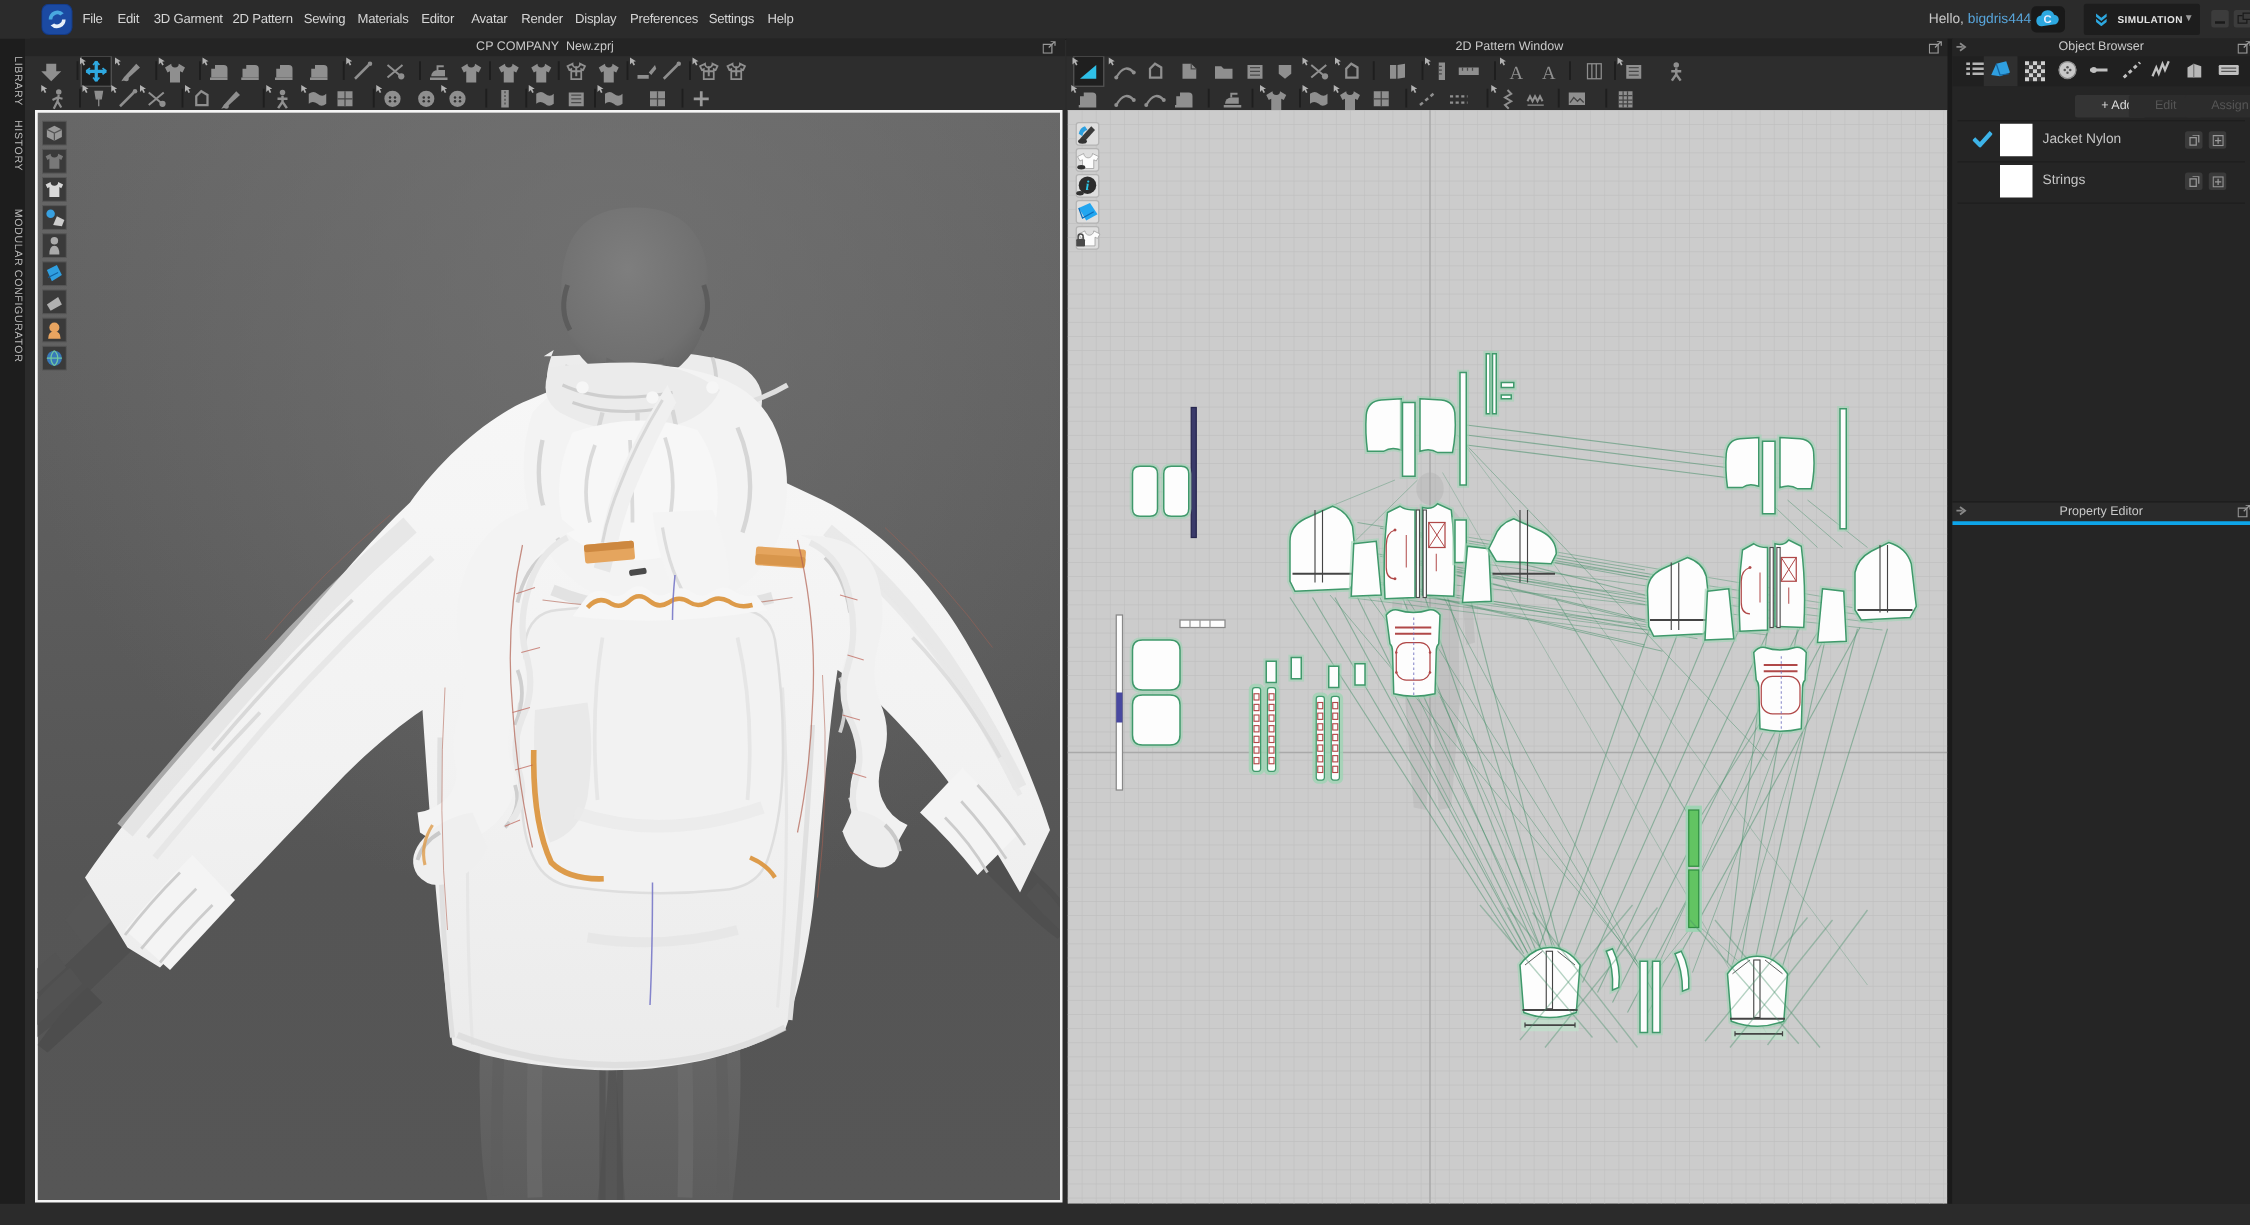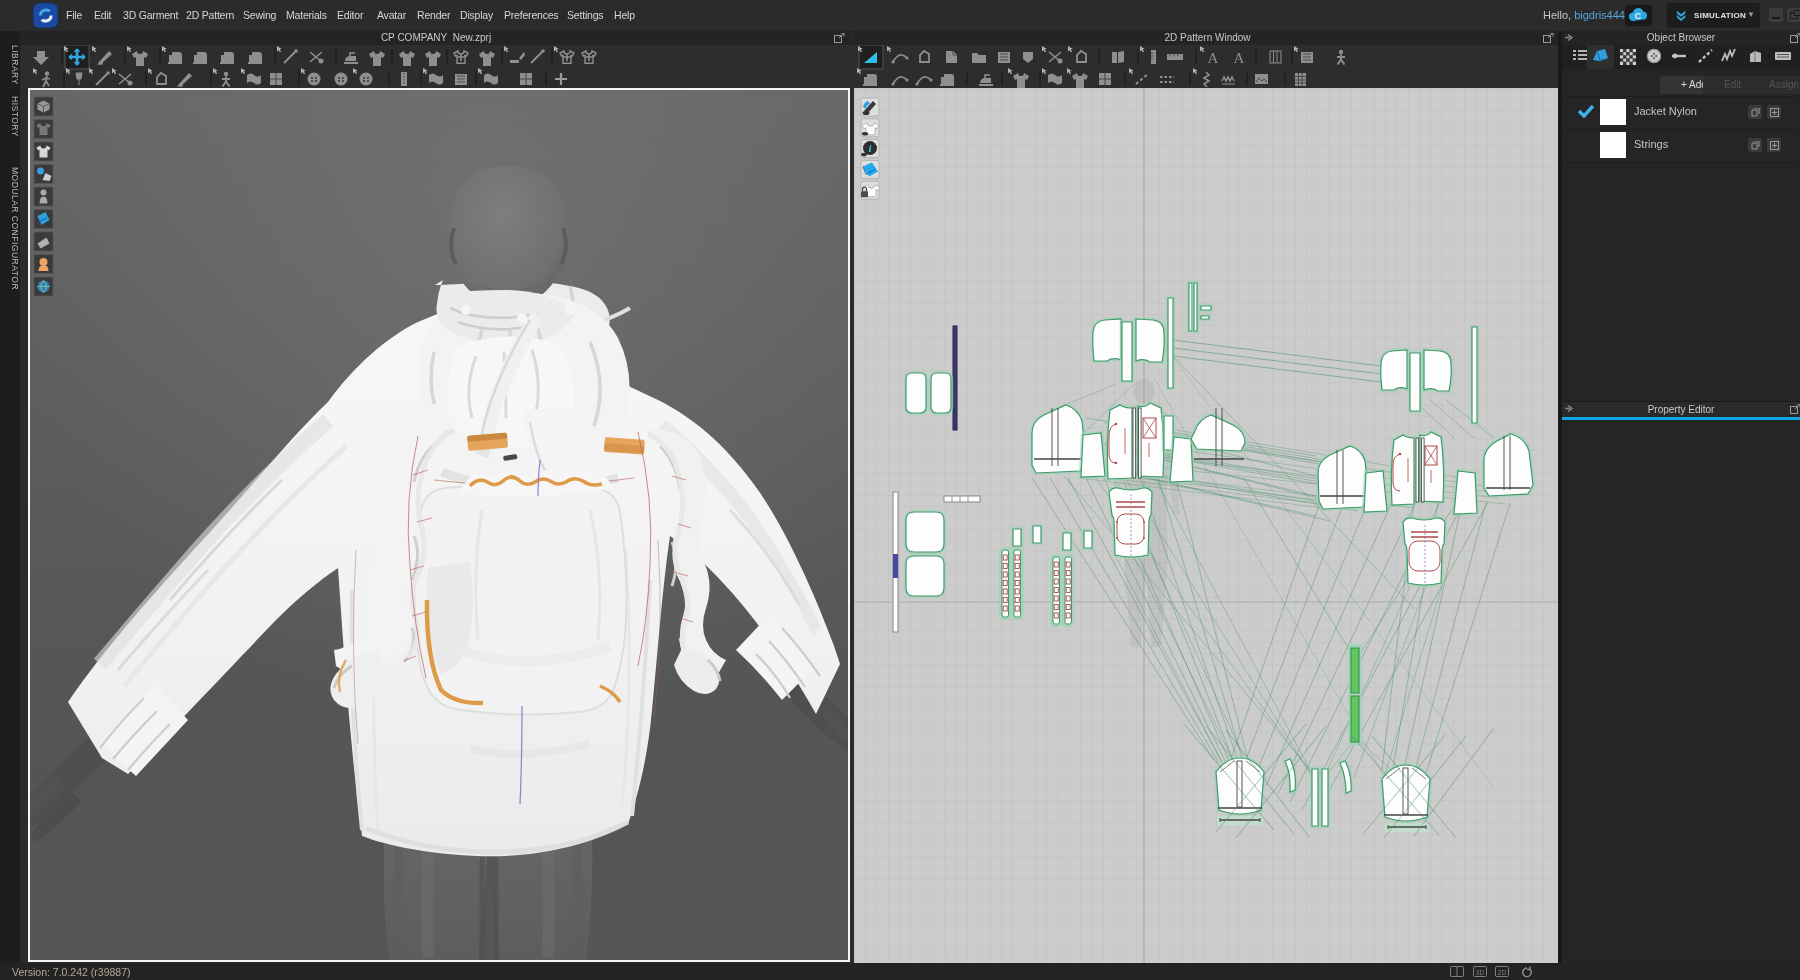--- a/index.html
+++ b/index.html
@@ -822,26 +822,14 @@
     <div class="abs titlebar" style="left:0;top:370px;width:238px;height:15px;line-height:15px;background:#2a2a2a;border-top:1px solid #1b1b1b;border-bottom:3px solid #0ea5e9;">Property Editor</div>
     <svg class="abs" style="left:3px;top:373px" width="10" height="9">
         <path d="M0 4.5 h5 M3 1.5 l4 3-4 3" stroke="#888" fill="none" stroke-width="1.5"></path>
       </svg>
     <svg class="abs" style="left:228px;top:373px" width="11" height="10">
         <rect x="0.5" y="2.5" width="7" height="7" fill="none" stroke="#999"></rect>
         <path d="M5 5 L10 0 M6.5 0 H10 V3.5" stroke="#999" fill="none"></path>
       </svg>
   </div>
 
-  <div id="bottombar" class="abs">
-    <span class="abs" style="left:12px;top:3px;font-size:10.5px;color:#b3a995;">Version: 7.0.242 (r39887)</span>
-    <svg class="abs" style="left:1450px;top:3px" width="90" height="12">
-      <rect x="0.5" y="0.5" width="13" height="10" rx="1" fill="none" stroke="#808080"></rect>
-      <line x1="7" y1="0.5" x2="7" y2="10.5" stroke="#808080"></line>
-      <rect x="23.5" y="0.5" width="13" height="10" rx="1" fill="none" stroke="#808080"></rect>
-      <text x="30" y="8.5" font-size="6.5" fill="#808080" text-anchor="middle" font-family="Liberation Sans">3D</text>
-      <rect x="45.5" y="0.5" width="13" height="10" rx="1" fill="none" stroke="#808080"></rect>
-      <text x="52" y="8.5" font-size="6.5" fill="#808080" text-anchor="middle" font-family="Liberation Sans">2D</text>
-      <path d="M77 2 a4.3 4.3 0 1 0 3 1.2 M80 0.5 v3 h-3" stroke="#909090" fill="none" stroke-width="1.4"></path>
-    </svg>
-  </div>
 
 </div>
 
 </body></html>

